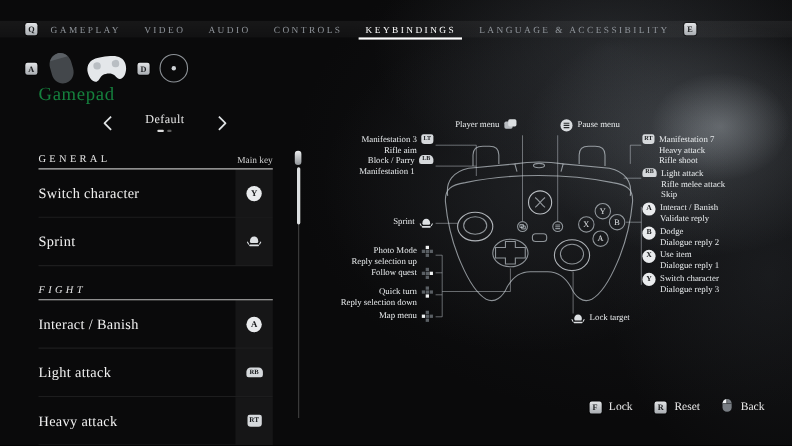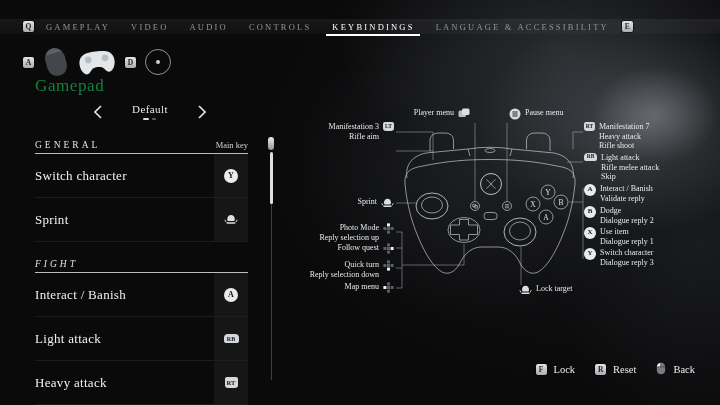--- a/index.html
+++ b/index.html
@@ -244,20 +244,27 @@
     </g>
   </svg>
 
   <div class="co ralign co-lt">
     <span class="lines">
         <span>Manifestation 3</span>
         <span>Rifle aim</span>
       </span>
     <span class="kg trigger">LT</span>
   </div>
+  <div class="co ralign co-lb">
+    <span class="lines">
+        <span>Block / Parry</span>
+        <span>Manifestation 1</span>
+      </span>
+    <span class="kg bumper">LB</span>
+  </div>
   <div class="co ralign co-player">
     <span class="lines">
         <span>Player menu</span>
       </span>
     <span class="mini">
       <svg width="12" height="10" viewBox="0 0 12 10">
           <rect x="0.5" y="2.5" width="7.5" height="6.5" rx="1.5" fill="#b9bdc1"></rect>
           <rect x="4" y="0.5" width="7.5" height="6.5" rx="1.5" fill="#dcdfe2"></rect>
         </svg>
     </span>

